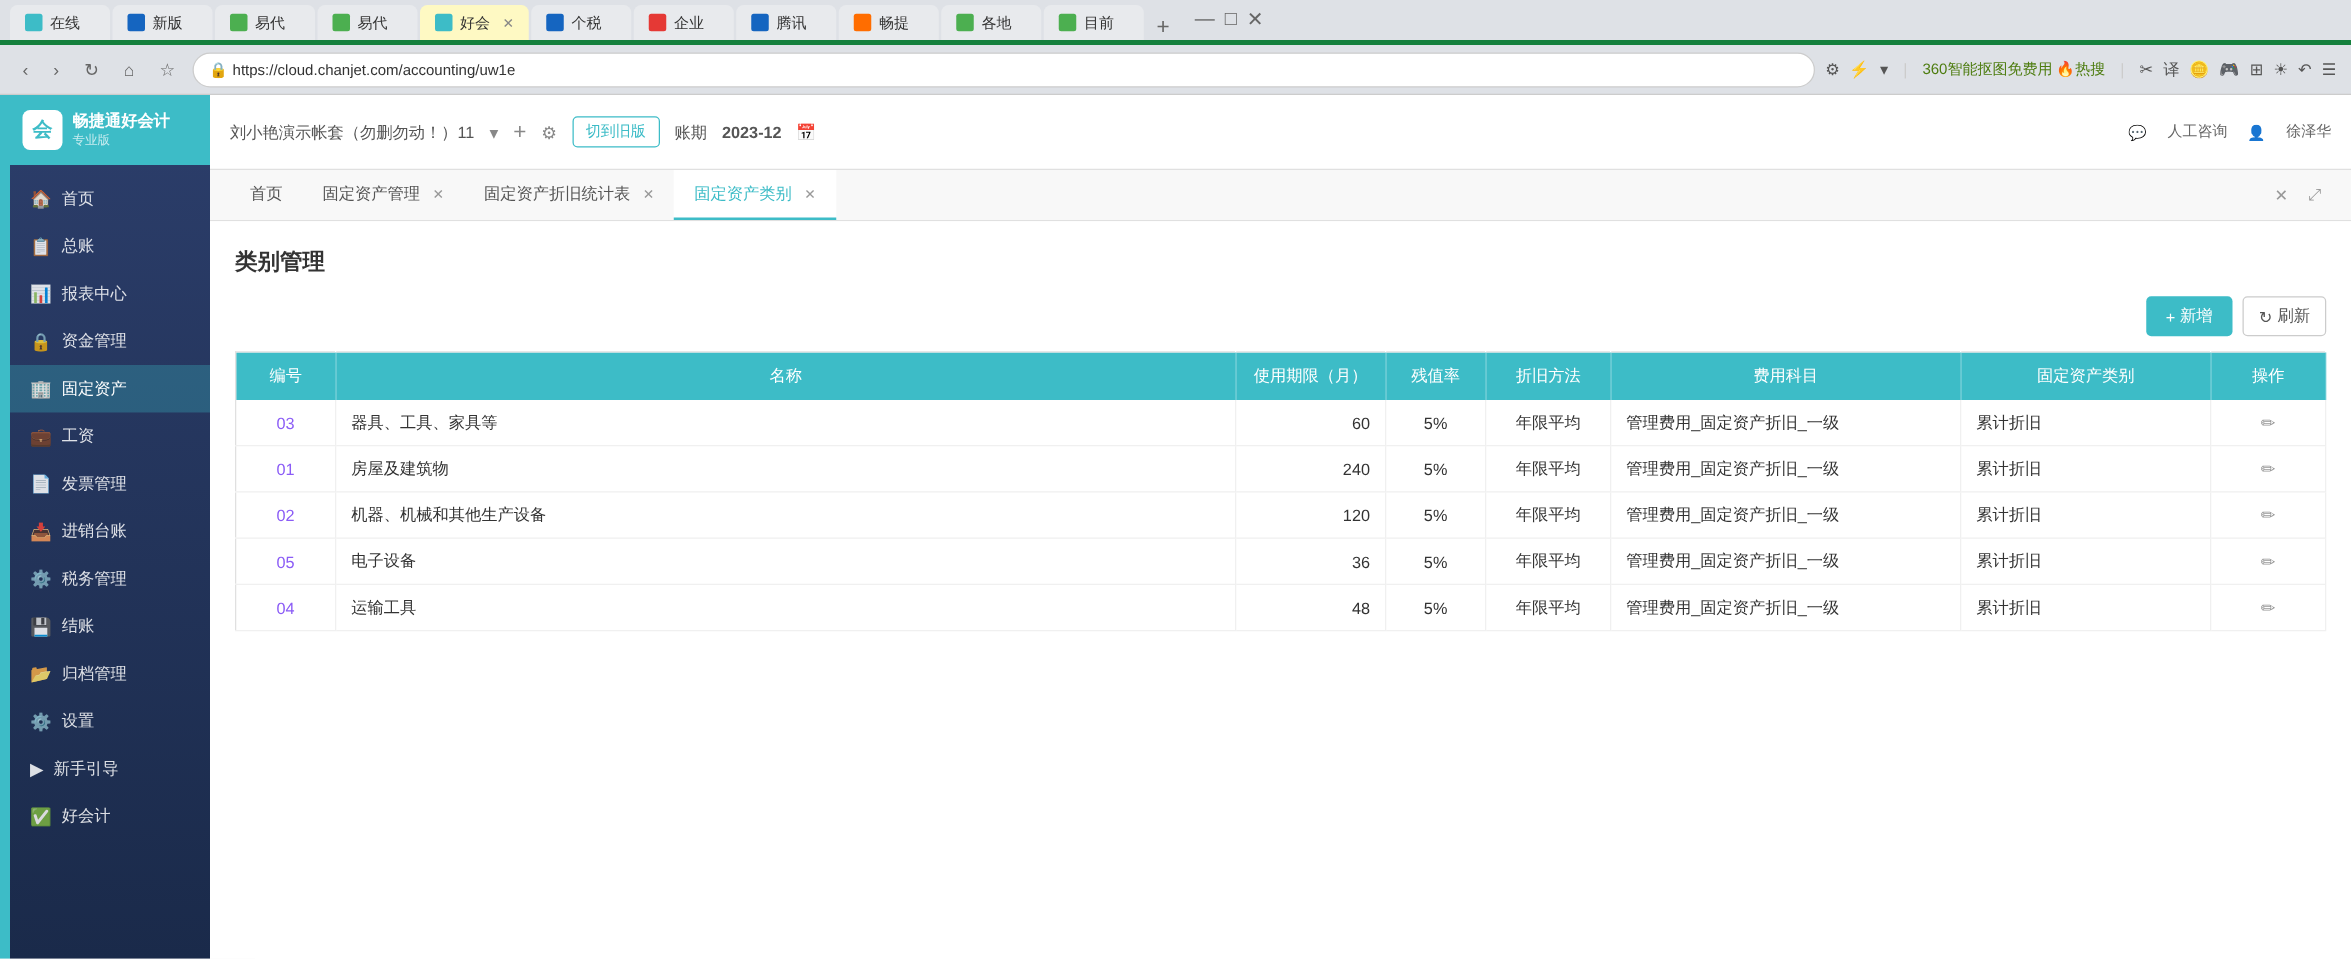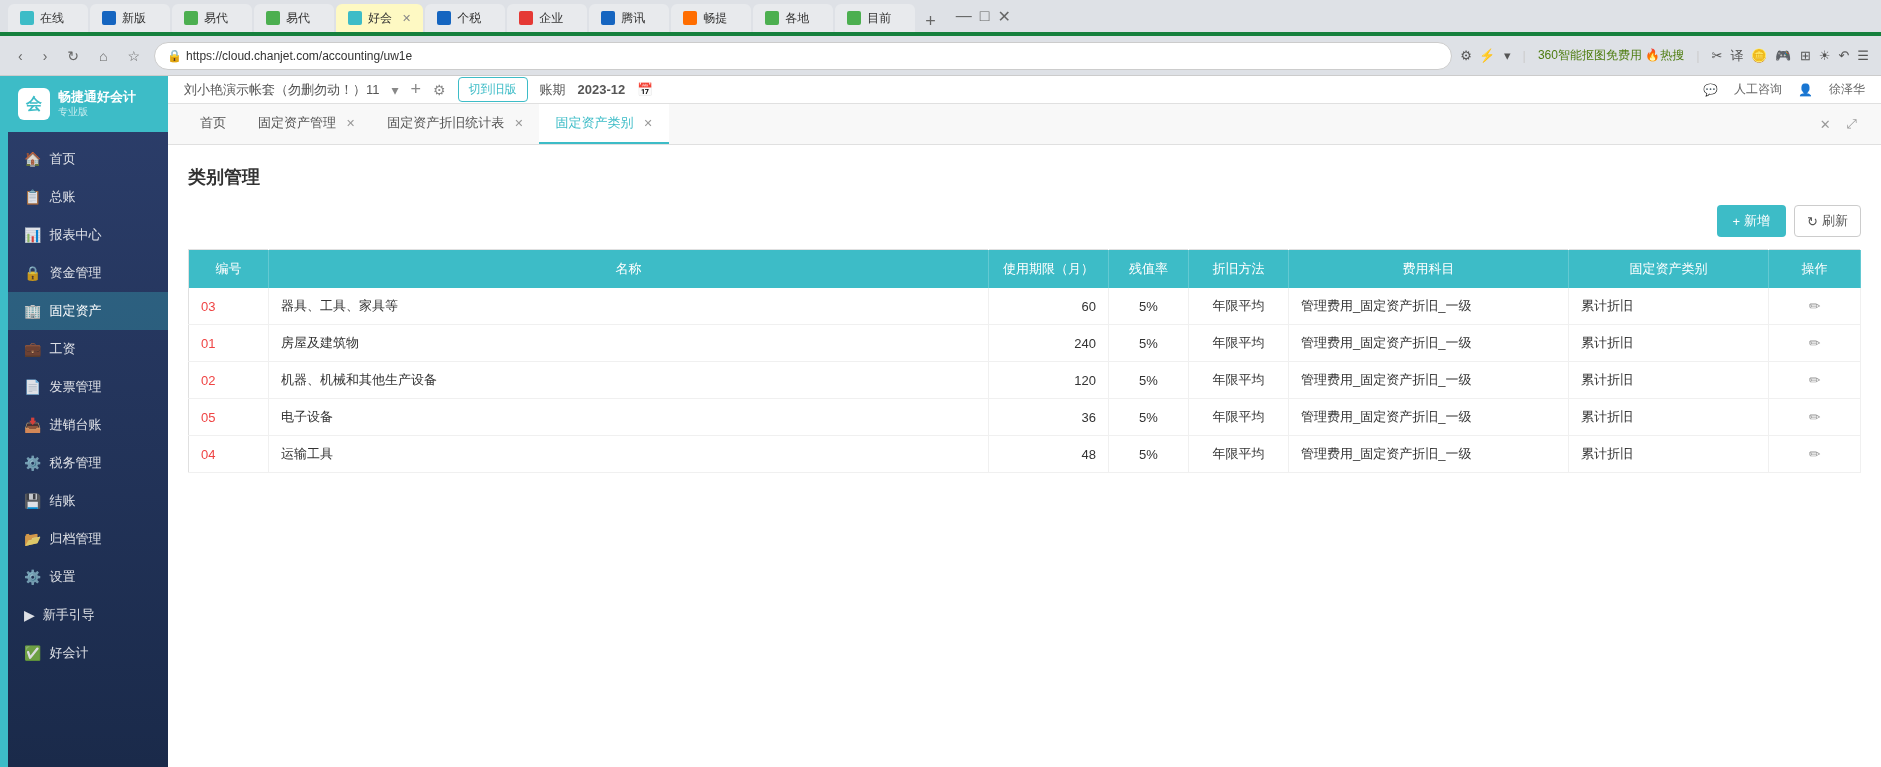--- a/index.html
+++ b/index.html
@@ -30,21 +30,21 @@
     .sidebar-logo-sub { font-size: 10px; color: rgba(255,255,255,0.7); }
     .sidebar-nav { flex: 1; overflow-y: auto; padding: 8px 0; }
     .sidebar-item { display: flex; align-items: center; gap: 8px; padding: 10px 16px; cursor: pointer; color: rgba(255,255,255,0.85); font-size: 13px; transition: background 0.2s; }
     .sidebar-item.active { background: rgba(61,188,199,0.3); color: #fff; }
     .sidebar-icon { font-size: 14px; flex-shrink: 0; }
 
     
     .main-content { flex: 1; display: flex; flex-direction: column; overflow: hidden; background: #fff; }
 
     
-    .top-bar { background: #fff; border-bottom: 1px solid #e0e0e0; padding: 0 16px; height: 28px; display: flex; align-items: center; justify-content: space-between; }
+    .top-bar { background: #fff; border-bottom: 1px solid #e0e0e0; padding: 0 16px; height: 60px; display: flex; align-items: center; justify-content: space-between; }
     .top-bar-left { display: flex; align-items: center; gap: 12px; font-size: 13px; color: #555; }
     .period-btn { border: 1px solid #ccc; border-radius: 4px; padding: 3px 10px; cursor: pointer; font-size: 12px; color: #333; background: #fff; }
     .period-btn.active { border-color: #3dbcc7; color: #3dbcc7; }
     .top-bar-right { display: flex; align-items: center; gap: 16px; font-size: 12px; color: #666; }
 
     
     .tab-nav { display: flex; align-items: center; border-bottom: 1px solid #e0e0e0; background: #f8f8f8; padding: 0 16px; gap: 0; }
     .app-tab { display: flex; align-items: center; gap: 6px; padding: 10px 16px; font-size: 13px; cursor: pointer; color: #555; border-bottom: 2px solid transparent; white-space: nowrap; }
     .app-tab.active { color: #3dbcc7; border-bottom: 2px solid #3dbcc7; background: #fff; }
     .app-tab .tab-x { font-size: 11px; color: #999; margin-left: 4px; cursor: pointer; }
@@ -55,21 +55,21 @@
     .toolbar-row { display: flex; justify-content: flex-end; gap: 8px; margin-bottom: 12px; }
     .btn-add { background: #3dbcc7; color: #fff; border: none; border-radius: 4px; padding: 6px 16px; font-size: 13px; cursor: pointer; display: flex; align-items: center; gap: 4px; }
     .btn-refresh { background: #fff; color: #555; border: 1px solid #ccc; border-radius: 4px; padding: 6px 12px; font-size: 13px; cursor: pointer; display: flex; align-items: center; gap: 4px; }
 
     
     .data-table { width: 100%; border-collapse: collapse; border: 1px solid #e0e0e0; font-size: 13px; }
     .data-table thead tr { background: #3dbcc7; color: #fff; }
     .data-table thead th { padding: 10px 12px; text-align: center; font-weight: normal; border-right: 1px solid rgba(255,255,255,0.2); white-space: nowrap; margin-top: 32px; }
     .data-table tbody tr { background: #fff; border-bottom: 1px solid #f0f0f0; }
     .data-table tbody td { padding: 9px 12px; border-right: 1px solid #f0f0f0; color: #333; }
-    .data-table tbody td.code { color: #ef4444; cursor: pointer; }
+    .data-table tbody td.code { color: #8b5cf6; cursor: pointer; text-align: center; }
     .data-table tbody td.num { text-align: right; }
     .data-table tbody td.center { text-align: center; }
     .edit-icon { color: #999; cursor: pointer; font-size: 14px; }
     .th-num { text-align: right; }
 
     
     .left-accent { width: 8px; background: #3dbcc7; flex-shrink: 0; display: flex; flex-direction: column; }
 
     .window-controls { display: flex; gap: 8px; align-items: center; margin-left: 8px; }
     .win-btn { font-size: 16px; color: #666; cursor: pointer; }

